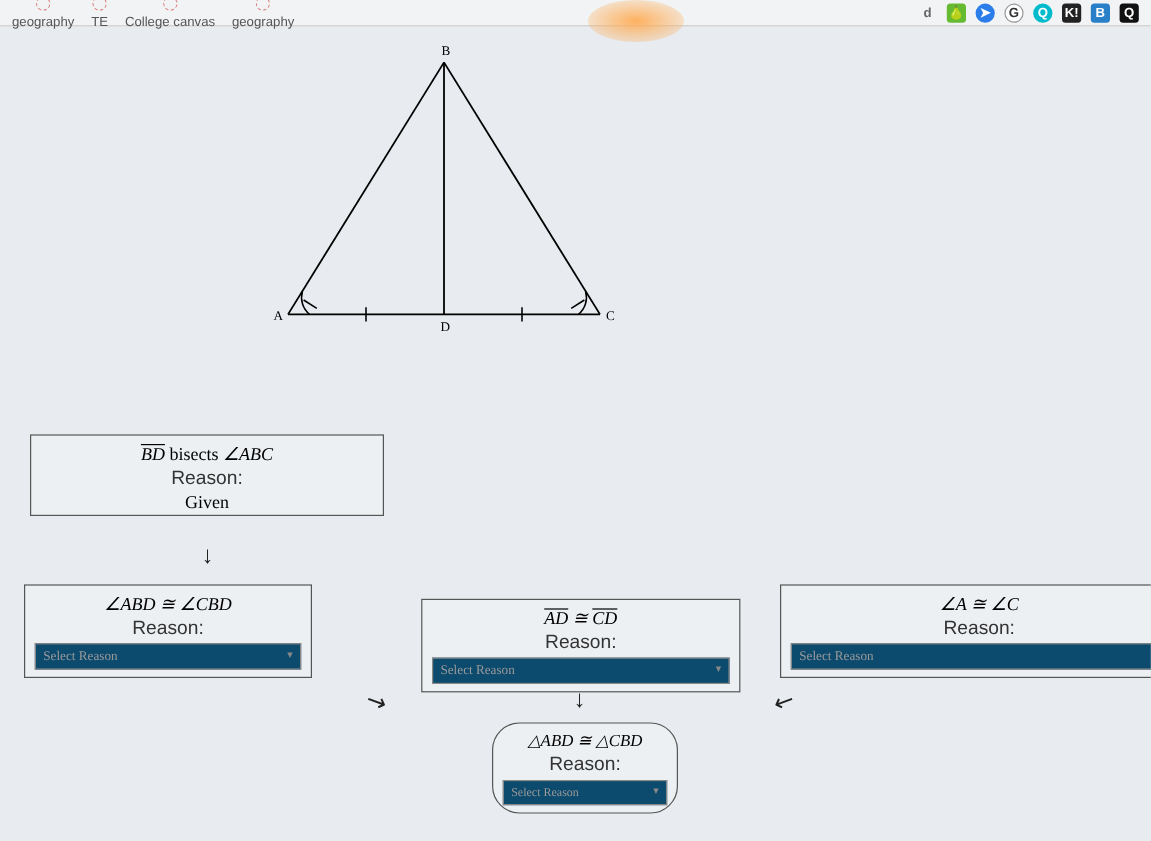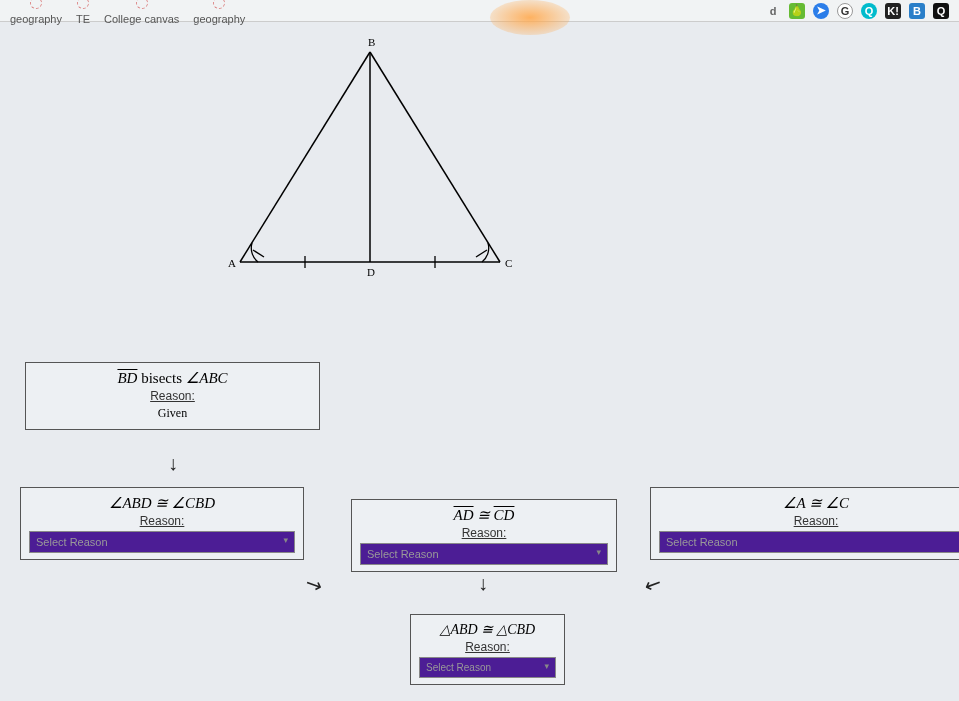--- a/index.html
+++ b/index.html
@@ -55,33 +55,33 @@
     }
     .box {
       position: absolute;
       border: 1px solid #555;
       background: #edf0f3;
       text-align: center;
       padding: 6px 4px 4px 4px;
     }
     .statement { font-size: 15px; font-style: italic; font-family: 'Times New Roman', serif; margin-bottom: 2px;}
     .statement .upright { font-style: normal; font-family: Liberation Serif, serif; }
-    .reason-lbl { font-size: 12px; font-family: Arial,sans-serif; color: #333; margin-bottom: 3px; text-decoration: underline;}
-    .reason-val { font-size: 12px; }
+    .reason-lbl { font-size: 16px; font-family: Arial,sans-serif; color: #333; margin-bottom: 3px;}
+    .reason-val { font-size: 15px; }
     .select-box {
       border: 1px solid #888;
-      background: #4c1d95;
+      background: #0c4a6e;
       font-size: 11px;
       color: #999;
       text-align: left;
       padding: 4px 6px;
       margin: 2px 4px 2px 4px;
       position: relative;
       cursor: pointer;
-      font-family: Liberation Sans, sans-serif;
+      font-family: Liberation Serif, serif;
     }
     .select-box::after {
       content: '▾';
       position: absolute;
       right: 6px;
       top: 3px;
       color: #888;
       font-size: 9px;
     }
     .overline { text-decoration: overline; text-align: right; }
@@ -146,21 +146,21 @@
     <div class="box" style="left:10px; top:0px; width:295px; height:68px;">
       <div class="statement">
         <span class="overline">BD</span><span class="upright"> bisects </span><span>∠ABC</span>
       </div>
       <div class="reason-lbl">Reason:</div>
       <div class="reason-val">Given</div>
     </div>
 
     <div class="arrow" style="left:153px; top:90px;">↓</div>
 
-    <div class="box" style="left:5px; top:125px; width:284px;">
+    <div class="box" style="left:5px; top:125px; width:240px;">
       <div class="statement">∠ABD ≅ ∠CBD</div>
       <div class="reason-lbl">Reason:</div>
       <div class="select-box">Select Reason</div>
     </div>
 
     <div class="box" style="left:336px; top:125px; width:266px;margin-top:12px;">
       <div class="statement">
         <span class="overline">AD</span><span> ≅ </span><span class="overline">CD</span>
       </div>
       <div class="reason-lbl">Reason:</div>
@@ -170,20 +170,20 @@
     <div class="box" style="left:635px; top:125px; width:332px;">
       <div class="statement">∠A ≅ ∠C</div>
       <div class="reason-lbl">Reason:</div>
       <div class="select-box">Select Reason</div>
     </div>
 
     <div class="arrow" style="left:290px; top:210px; transform:rotate(-25deg);">↘</div>
     <div class="arrow" style="left:463px; top:210px;">↓</div>
     <div class="arrow" style="left:630px; top:210px; transform:rotate(25deg);">↙</div>
 
-    <div class="box" style="left:395px; top:252px; width:155px;">
+    <div class="box" style="left:395px; top:240px; width:155px;border-radius:23px;">
       <div class="statement" style="font-size:14px;">△ABD ≅ △CBD</div>
       <div class="reason-lbl">Reason:</div>
       <div class="select-box" style="font-size:10px;">Select Reason</div>
     </div>
 
   </div>
 </div>
 
 </body></html>

